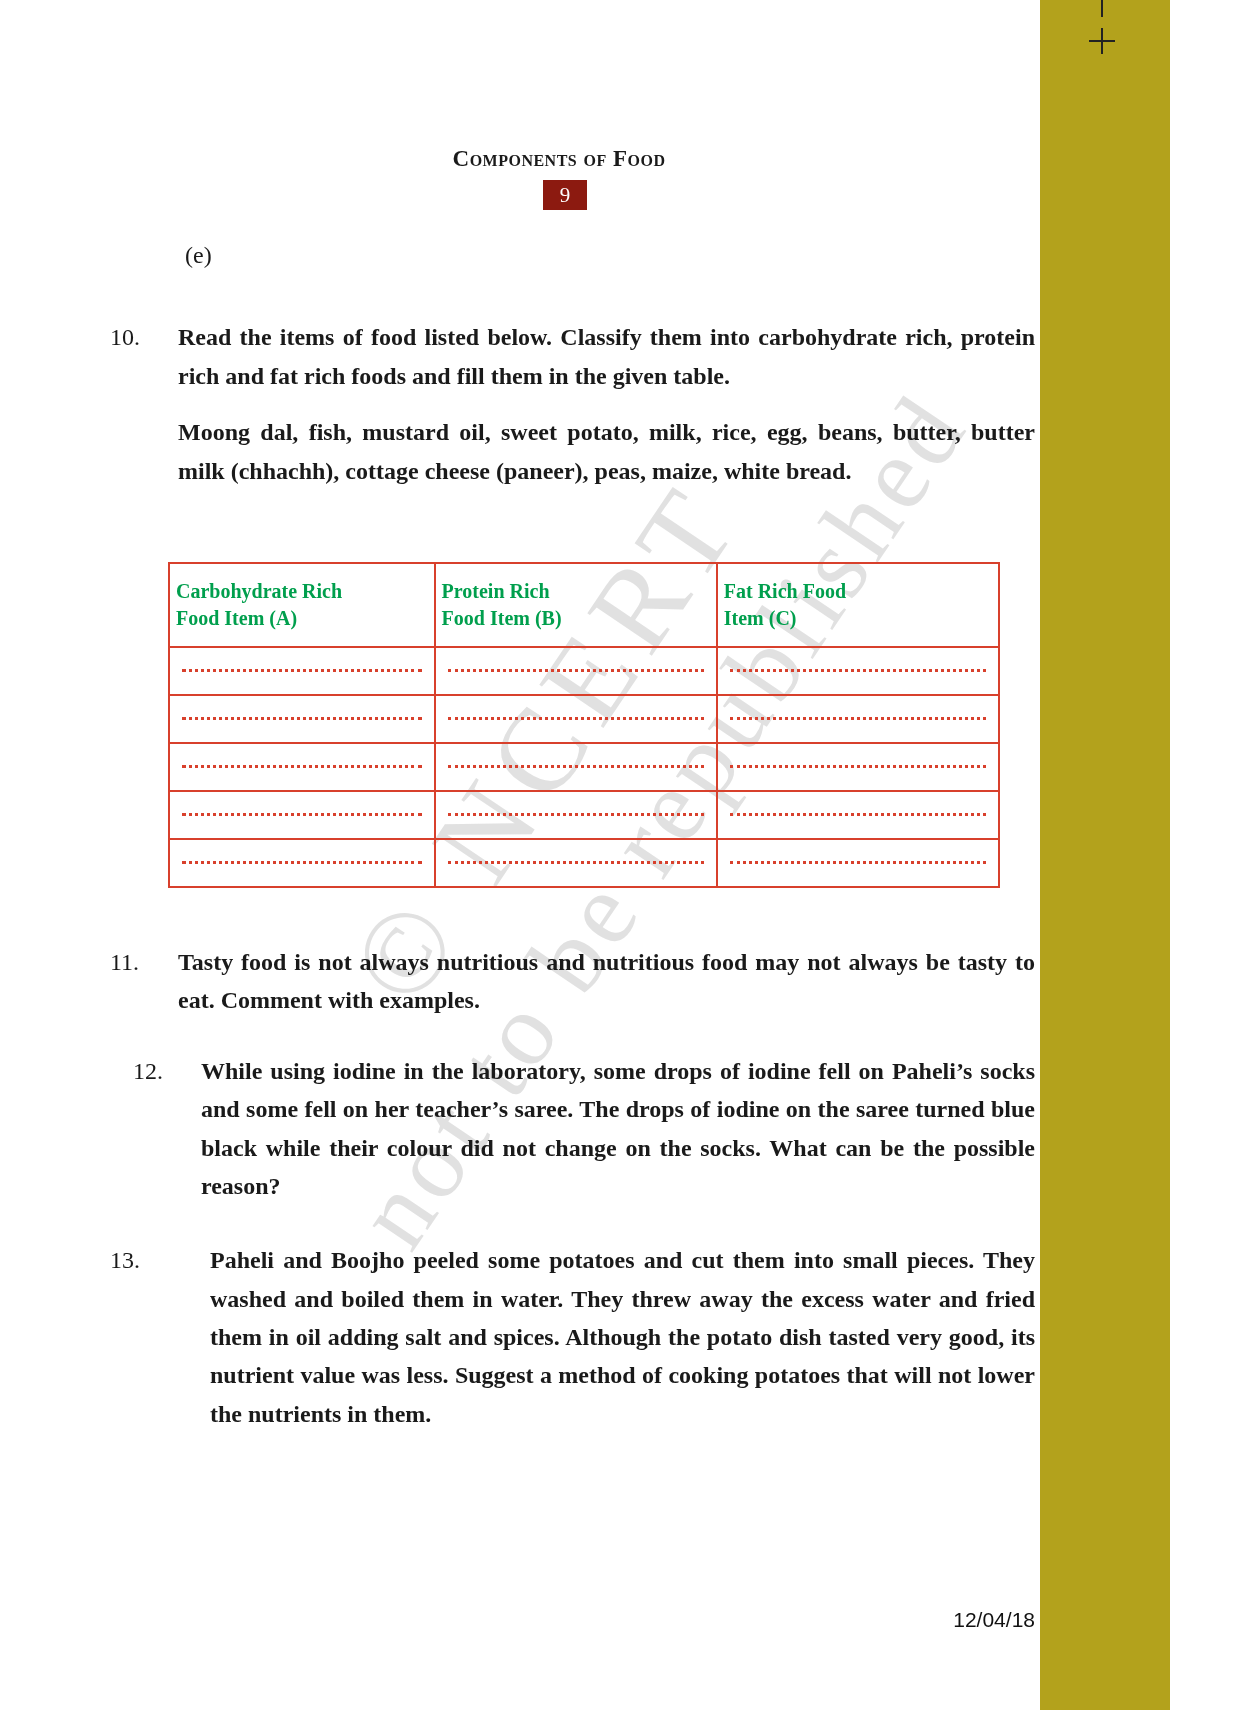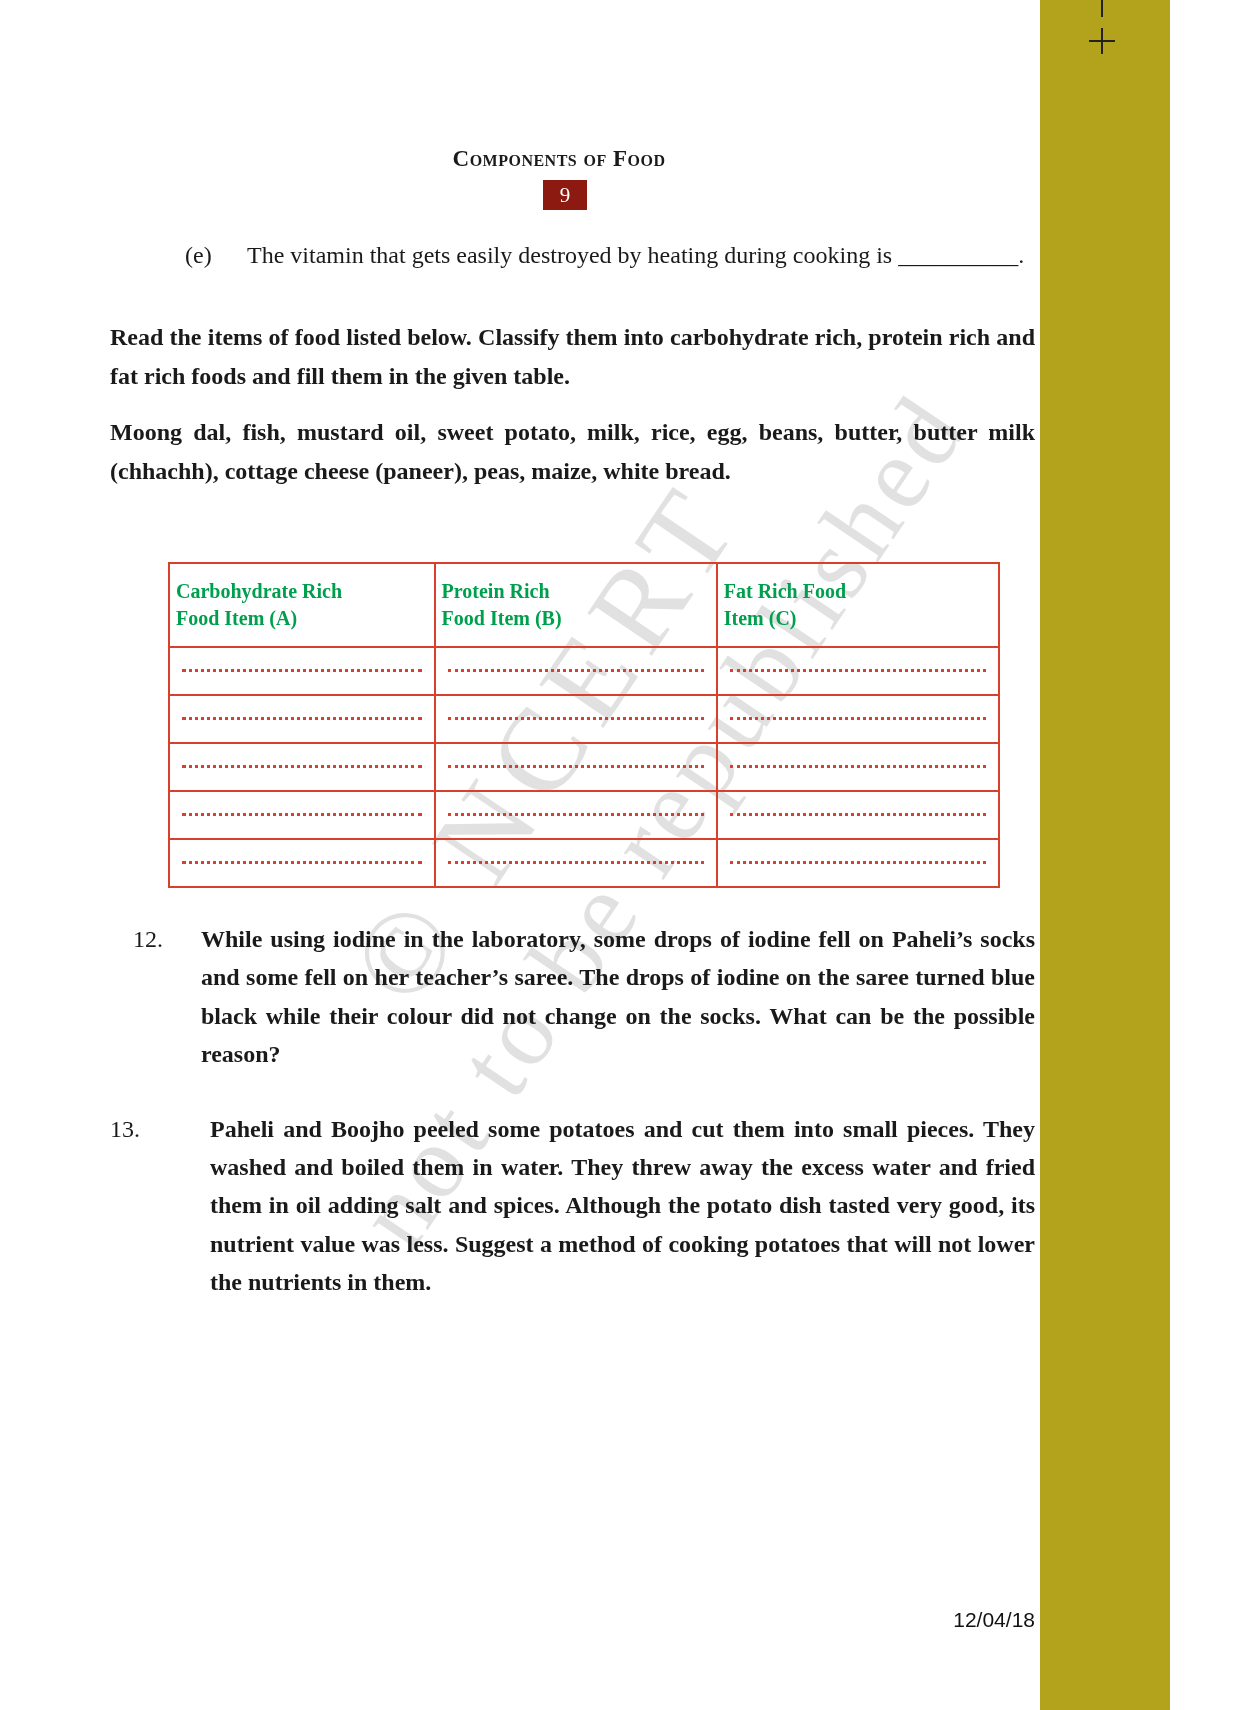--- a/index.html
+++ b/index.html
@@ -136,24 +136,24 @@
   <header class="header">
     <span class="title">Components of Food</span>
     <span class="rule"></span>
     <span class="pagenum">9</span>
   </header>
 
   <main class="content">
 
     <div class="item-e">
       <span class="e-label">(e)</span>
-      <span class="e-text">The vitamin that gets easily destroyed by heating during cooking is __________.</span>
     </div>
 
     <div class="q q10">
+      <span class="q-num">10.</span>
       <div class="q-body">
         <p>Read the items of food listed below. Classify them into carbohydrate rich, protein rich and fat rich foods and fill them in the given table.</p>
         <p class="food-list">Moong dal, fish, mustard oil, sweet potato, milk, rice, egg, beans, butter, butter milk (chhachh), cottage cheese (paneer), peas, maize, white bread.</p>
       </div>
     </div>
 
     <div class="table-wrap">
       <table class="fill-table">
         <colgroup>
             <col class="c1">
@@ -229,20 +229,26 @@
                 <div class="dotline"></div>
               </td>
             <td>
                 <div class="dotline"></div>
               </td>
           </tr>
         </tbody>
       </table>
     </div>
 
+    <div class="q q11">
+      <span class="q-num">11.</span>
+      <div class="q-body">
+        <p>Tasty food is not always nutritious and nutritious food may not always be tasty to eat. Comment with examples.</p>
+      </div>
+    </div>
 
     <div class="q q12">
       <span class="q-num">12.</span>
       <div class="q-body">
         <p>While using iodine in the laboratory, some drops of iodine fell on Paheli’s socks and some fell on her teacher’s saree. The drops of iodine on the saree turned blue black while their colour did not change on the socks. What can be the possible reason?</p>
       </div>
     </div>
 
     <div class="q q13">
       <span class="q-num">13.</span>

